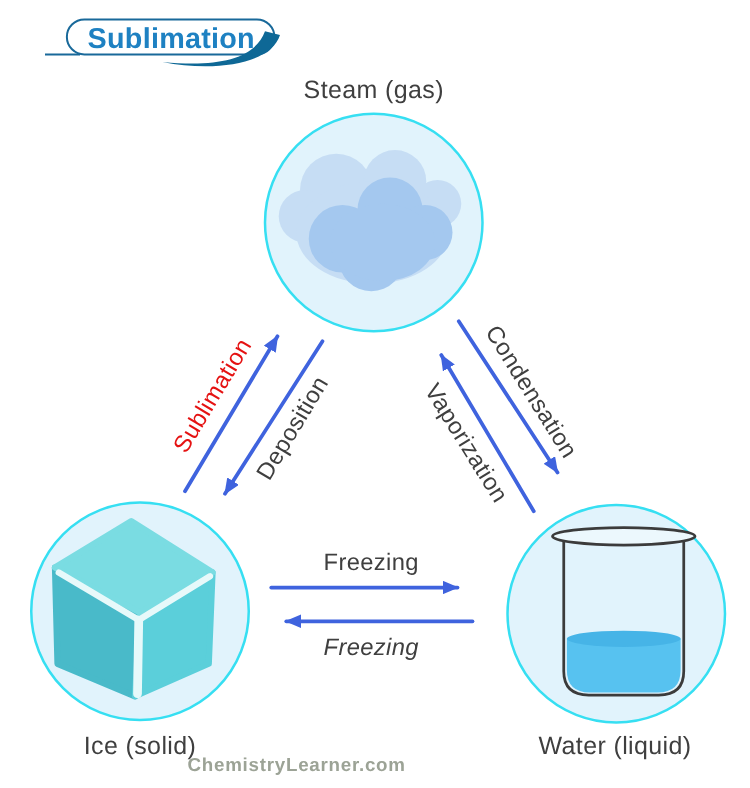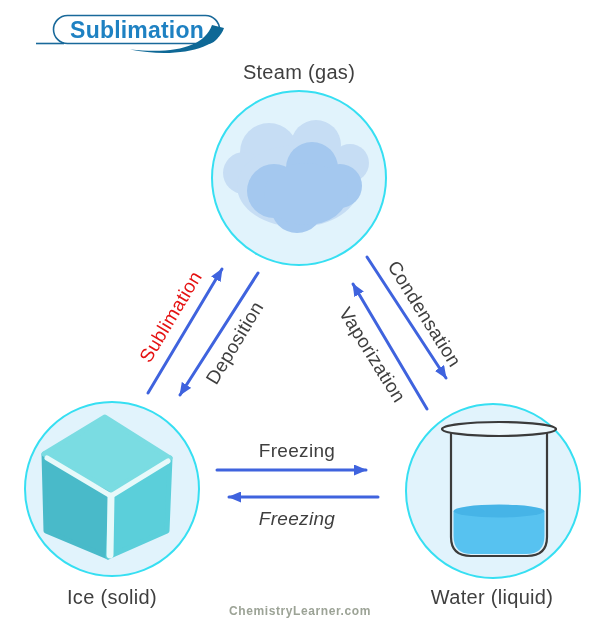--- a/index.html
+++ b/index.html
@@ -39,22 +39,22 @@
     font-size:19px;color:#3f3f3f;letter-spacing:.3px;white-space:nowrap;
   }
   .t-sublimation{left:91px;top:305px;transform:rotate(-59deg);color:#e51212;}
   .t-deposition{left:155px;top:331px;transform:rotate(-59deg);}
   .t-vaporization{left:292px;top:343px;transform:rotate(58deg);}
   .t-condensation{left:344px;top:302px;transform:rotate(58deg);}
   .t-melting{left:217px;top:439px;}
   .t-freezing{left:217px;top:507px;font-style:italic;}
   
   .watermark{
-    position:absolute;left:150px;top:604px;width:300px;text-align:center;
-    font-size:12px;font-weight:bold;color:#9ca396;letter-spacing:.6px;
+    position:absolute;left:150px;top:604px;width:300px;text-align:left;
+    font-size:15px;font-weight:bold;color:#9ca396;letter-spacing:.6px;
   }
 </style>
 </head>
 <body>
 
 <div class="stage">
 
   <svg class="badge-svg" width="260" height="62" viewBox="0 0 260 62">
     <path d="M 36,43.5 H 64" stroke="#19699a" stroke-width="1.6" fill="none"></path>
     <rect x="53.5" y="15.5" width="166" height="28" rx="14" fill="none" stroke="#19699a" stroke-width="1.6"></rect>

